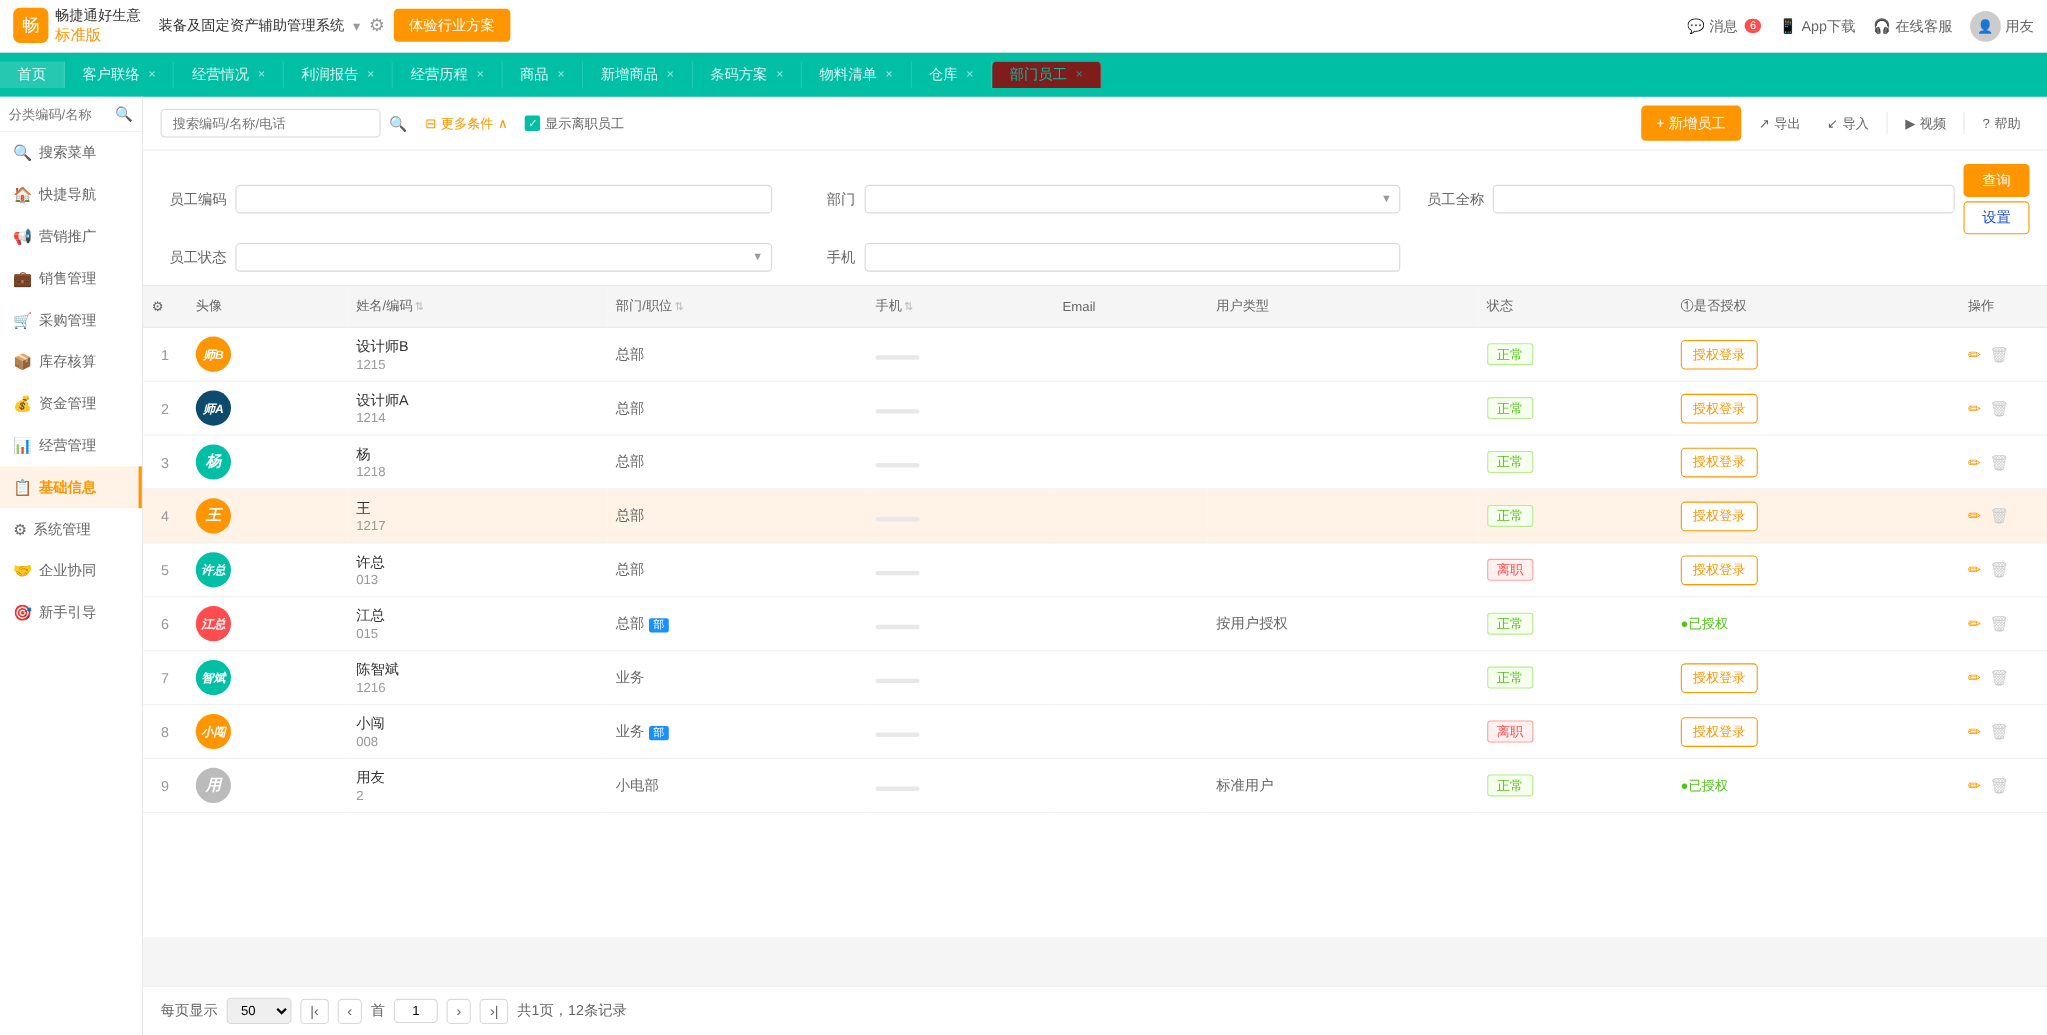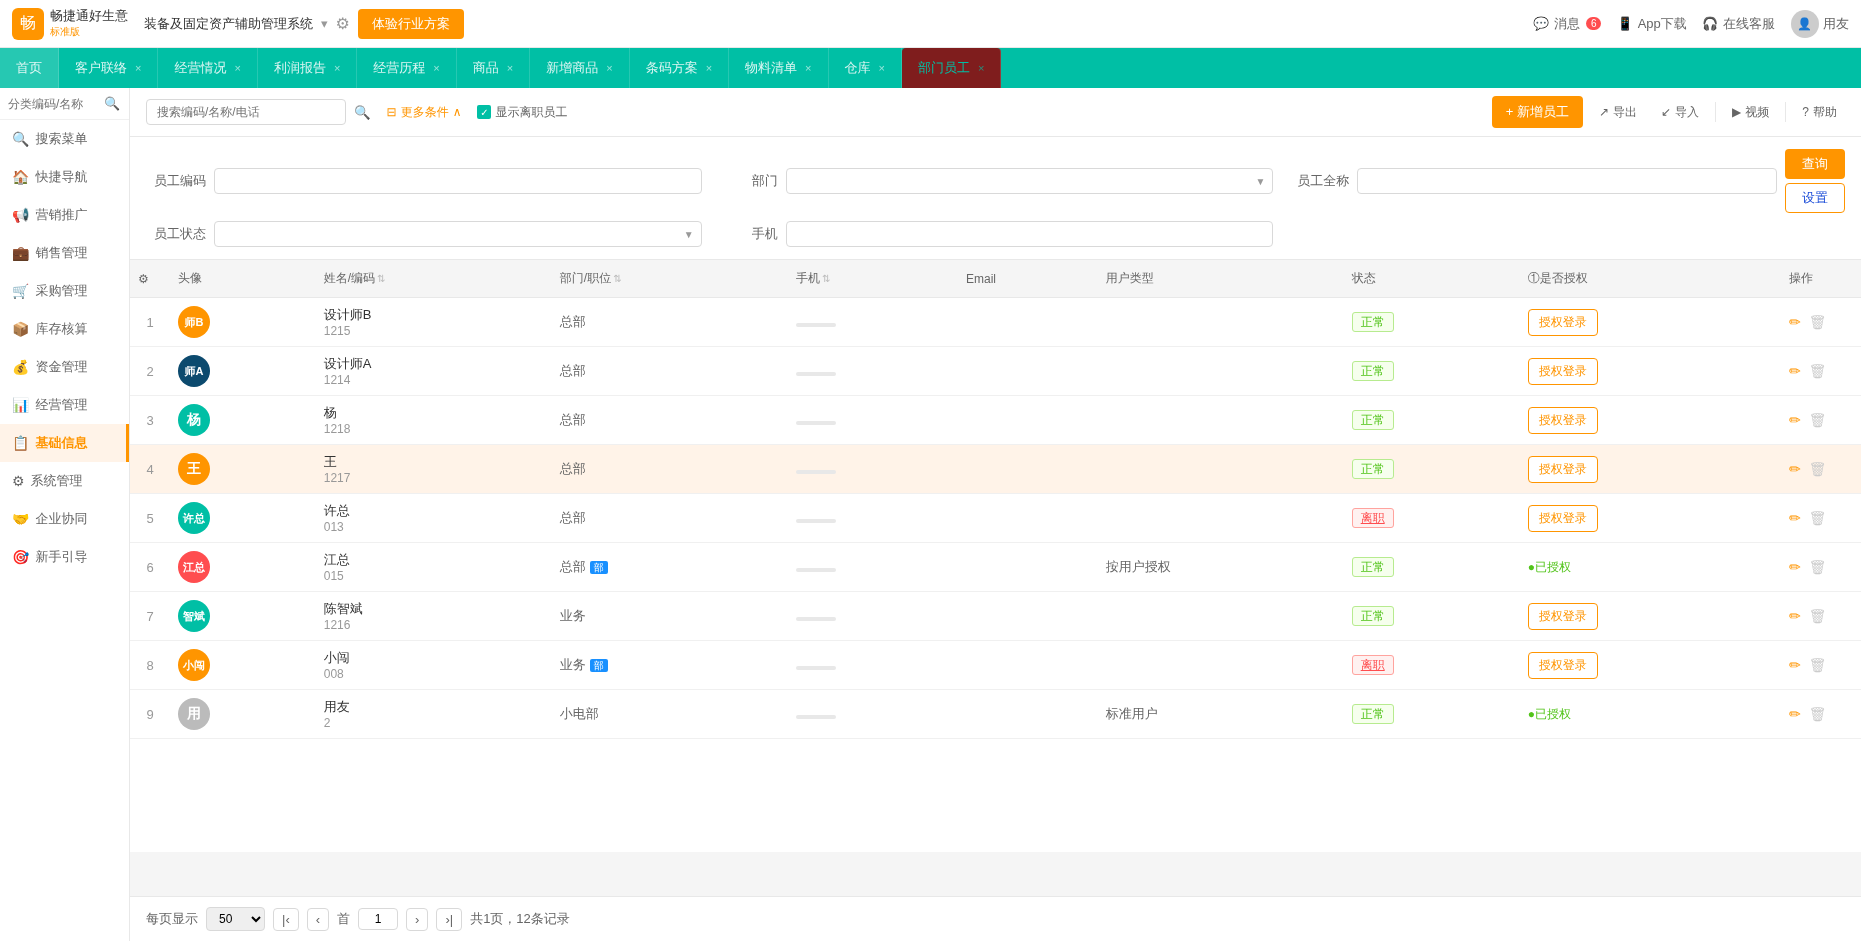--- a/index.html
+++ b/index.html
@@ -4,33 +4,33 @@
   <style>
     * { box-sizing: border-box; margin: 0; padding: 0; }
     body { font-family: 'Microsoft YaHei', Arial, sans-serif; font-size: 13px; background: #f5f5f5; color: #333; }
 
     
     .top-bar { background: #fff; height: 48px; display: flex; align-items: center; padding: 0 12px; border-bottom: 1px solid #e8e8e8; justify-content: space-between; }
     .top-bar-left { display: flex; align-items: center; gap: 8px; }
     .logo-area { display: flex; align-items: center; gap: 6px; }
     .logo-icon { width: 32px; height: 32px; background: #ff9500; border-radius: 6px; display: flex; align-items: center; justify-content: center; color: #fff; font-size: 16px; }
     .logo-text { font-size: 13px; color: #333; line-height: 1.3; }
-    .logo-badge { font-size: 10px; color: #ff9500; }
+    .logo-badge { font-size: 14px; color: #ff9500; }
     .system-title { font-size: 13px; color: #333; margin-left: 8px; }
     .title-arrow { color: #999; }
     .settings-icon { color: #999; font-size: 16px; cursor: pointer; }
     .trial-btn { background: #ff9500; color: #fff; border: none; padding: 6px 14px; border-radius: 4px; cursor: pointer; font-size: 13px; }
     .top-bar-right { display: flex; align-items: center; gap: 16px; color: #666; font-size: 13px; }
     .top-right-item { display: flex; align-items: center; gap: 4px; cursor: pointer; }
     .badge { background: #ff4d4f; color: #fff; border-radius: 10px; font-size: 10px; padding: 1px 5px; margin-left: 2px; }
     .avatar { width: 28px; height: 28px; border-radius: 50%; background: #ccc; display: flex; align-items: center; justify-content: center; color: #fff; font-size: 12px; }
 
     
     .nav-tabs { background: #00bfa5; display: flex; align-items: center; height: 40px; padding: 0 0 0 0; overflow: hidden; }
-    .nav-tab { padding: 0 16px; height: 40px; display: flex; align-items: center; color: rgba(255,255,255,0.85); font-size: 13px; cursor: pointer; gap: 4px; border-right: 1px solid rgba(255,255,255,0.15); }
+    .nav-tab { padding: 0 16px; height: 24px; display: flex; align-items: center; color: rgba(255,255,255,0.85); font-size: 13px; cursor: pointer; gap: 4px; border-right: 1px solid rgba(255,255,255,0.15); }
     .nav-tab:first-child { background: rgba(255,255,255,0.15); }
     .nav-tab.active { background: #7f1d1d; color: #00bfa5; border-radius: 4px 4px 0 0; }
     .nav-tab .close-x { font-size: 11px; opacity: 0.7; margin-left: 4px; }
 
     
     .main-layout { display: flex; height: calc(100vh - 88px); }
 
     
     .sidebar { width: 130px; background: #fff; border-right: 1px solid #e8e8e8; display: flex; flex-direction: column; overflow-y: auto; flex-shrink: 0; }
     .sidebar-search { padding: 8px; display: flex; align-items: center; gap: 4px; border-bottom: 1px solid #f0f0f0; }
@@ -80,23 +80,23 @@
     .query-btn { background: #ff9500; color: #fff; border: none; padding: 6px 16px; border-radius: 4px; cursor: pointer; font-size: 13px; }
     .set-btn { background: #fff; color: #1d4ed8; border: 1px solid #ff9500; padding: 5px 16px; border-radius: 4px; cursor: pointer; font-size: 13px; }
 
     
     .table-wrap { flex: 1; overflow-y: auto; background: #fff; }
     table { width: 100%; border-collapse: collapse; }
     thead tr { background: #f5f5f5; }
     th { padding: 10px 8px; font-size: 12px; color: #666; font-weight: 500; border-bottom: 1px solid #e8e8e8; text-align: left; white-space: nowrap; }
     td { padding: 8px 8px; font-size: 13px; color: #333; border-bottom: 1px solid #f0f0f0; vertical-align: middle; }
     tr.highlighted td { background: #fff3e8; }
-    .avatar-circle { width: 32px; height: 32px; border-radius: 50%; display: flex; align-items: center; justify-content: center; color: #fff; font-size: 13px; font-weight: bold; }
+    .avatar-circle { width: 32px; height: 32px; border-radius: 50%; display: flex; align-items: center; justify-content: center; color: #fff; font-size: 13px; font-weight: bold; font-style: italic; }
     .status-normal { background: #f6ffed; color: #52c41a; border: 1px solid #b7eb8f; padding: 2px 8px; border-radius: 3px; font-size: 12px; }
-    .status-resigned { background: #fff1f0; color: #ff4d4f; border: 1px solid #ffa39e; padding: 2px 8px; border-radius: 3px; font-size: 12px; text-decoration: underline; }
+    .status-resigned { background: #fff1f0; color: #ff4d4f; border: 1px solid #ffa39e; padding: 2px 8px; border-radius: 3px; font-size: 12px; }
     .auth-btn { border: 1px solid #ff9500; color: #ff9500; background: #fff; padding: 4px 10px; border-radius: 4px; cursor: pointer; font-size: 12px; }
     .auth-granted { color: #52c41a; font-size: 12px; display: flex; align-items: center; gap: 3px; }
     .op-edit { color: #ff9500; cursor: pointer; font-size: 14px; }
     .op-del { color: #ccc; cursor: pointer; font-size: 14px; margin-left: 8px; }
     .phone-blur { background: #e8e8e8; border-radius: 3px; color: #e8e8e8; font-size: 11px; padding: 2px 20px; display: inline-block; }
     .tag-dept { background: #1890ff; color: #fff; font-size: 10px; padding: 1px 4px; border-radius: 2px; margin-left: 4px; }
 
     
     .pagination { background: #fff; border-top: 1px solid #e8e8e8; padding: 10px 16px; display: flex; align-items: center; gap: 8px; font-size: 13px; color: #666; margin-top: 44px; }
     .pagination-info { margin-right: auto; }

